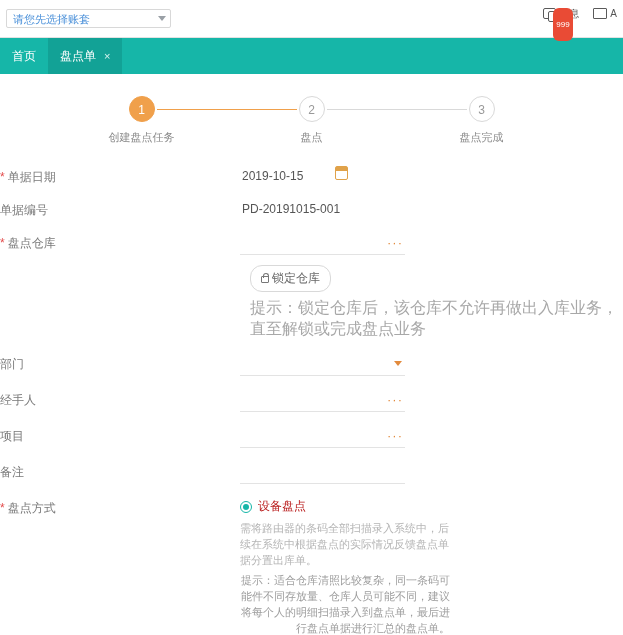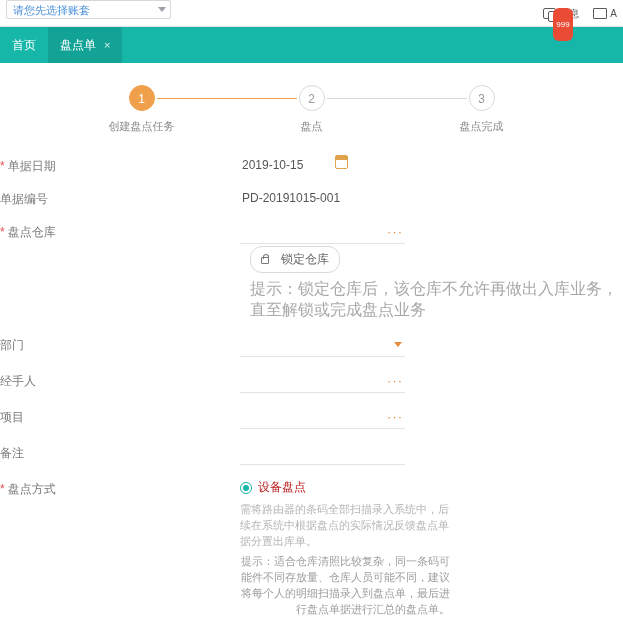--- a/index.html
+++ b/index.html
@@ -15,25 +15,25 @@
   .app {
     position: relative;
     width: 623px;
     height: 635px;
     background: #f5f5f5;
     overflow: hidden;
   }
 
   
   .topbar {
-    height: 27px;
+    height: 38px;
     background: #ffffff;
     border-bottom: 1px solid #e2e2e2;
     display: flex;
-    align-items: flex-start;
+    align-items: center;
     padding: 0 6px;
     position: relative;
   }
   .search-wrap {
     width: 165px;
     height: 19px;
     border: 1px solid #d8d8d8;
     border-radius: 2px;
     display: flex;
     align-items: center;
@@ -262,21 +262,21 @@
     left: 0; right: 0; top: 0;
     height: 4px;
     background: #e0a24a;
   }
 
   
   .lockrow { margin-left: 250px; margin-bottom: 6px; }
   .lock-btn {
     display: inline-flex;
     align-items: center;
-    gap: 12px;
+    gap: 3px;
     border: 1px solid #d9d9d9;
     background: #fff;
     border-radius: 12px;
     font-size: 12px;
     color: #666;
     padding: 4px 10px;
     cursor: pointer;
     font-family: "Liberation Sans", sans-serif;
   }
   .lock-glyph {
@@ -334,21 +334,21 @@
   .desc {
     font-size: 11px;
     color: #b5b5b5;
     line-height: 16px;
     width: 210px;
     margin-bottom: 4px;
   }
   .desc.dark { color: #9d9d9d; text-align: right; }
   .gap { height: 18px; }
 
-  .sep-row { margin-bottom: 2px; }
+  .sep-row { margin-bottom: 10px; }
 </style>
 </head>
 <body>
 
 <div class="app">
 
   <div class="topbar">
     <div class="search-wrap">
       <input value="" placeholder="请您先选择账套" style="">
       <span class="caret-down"></span>

